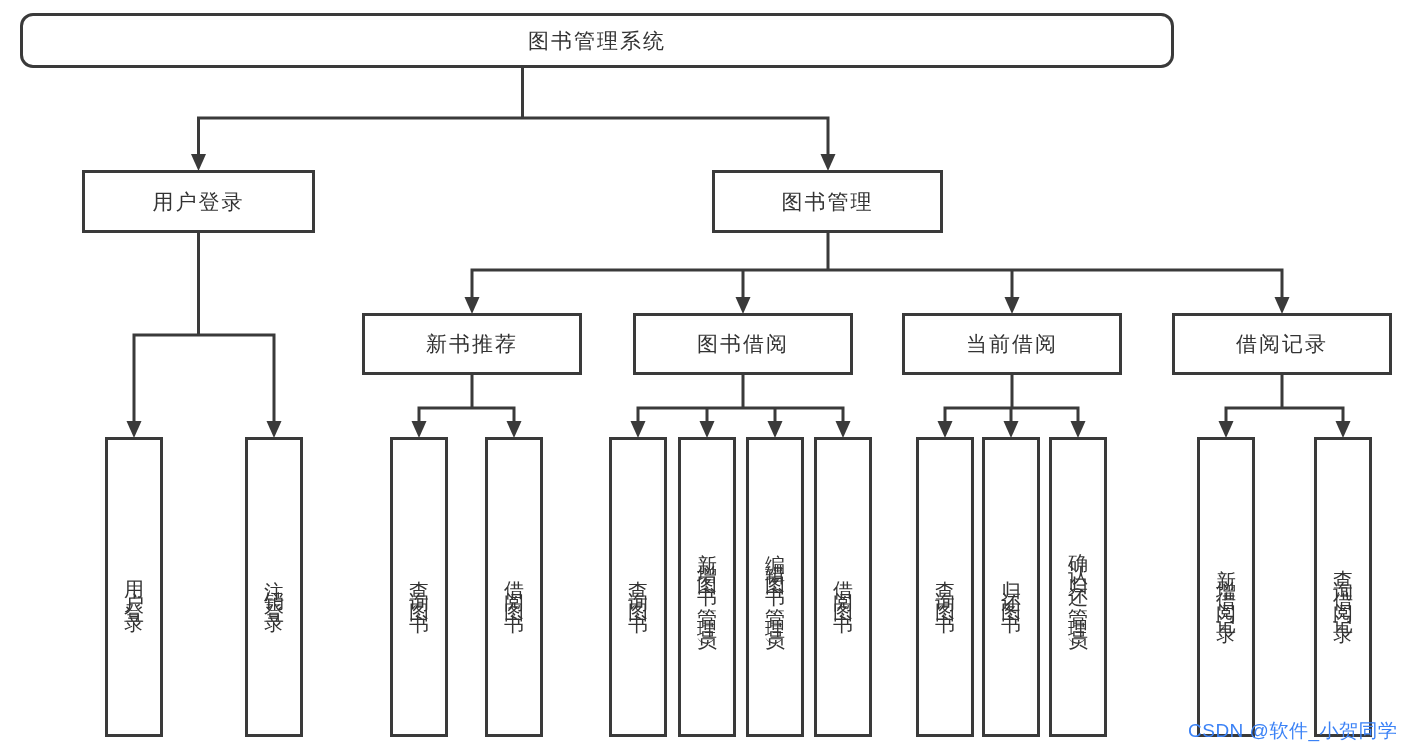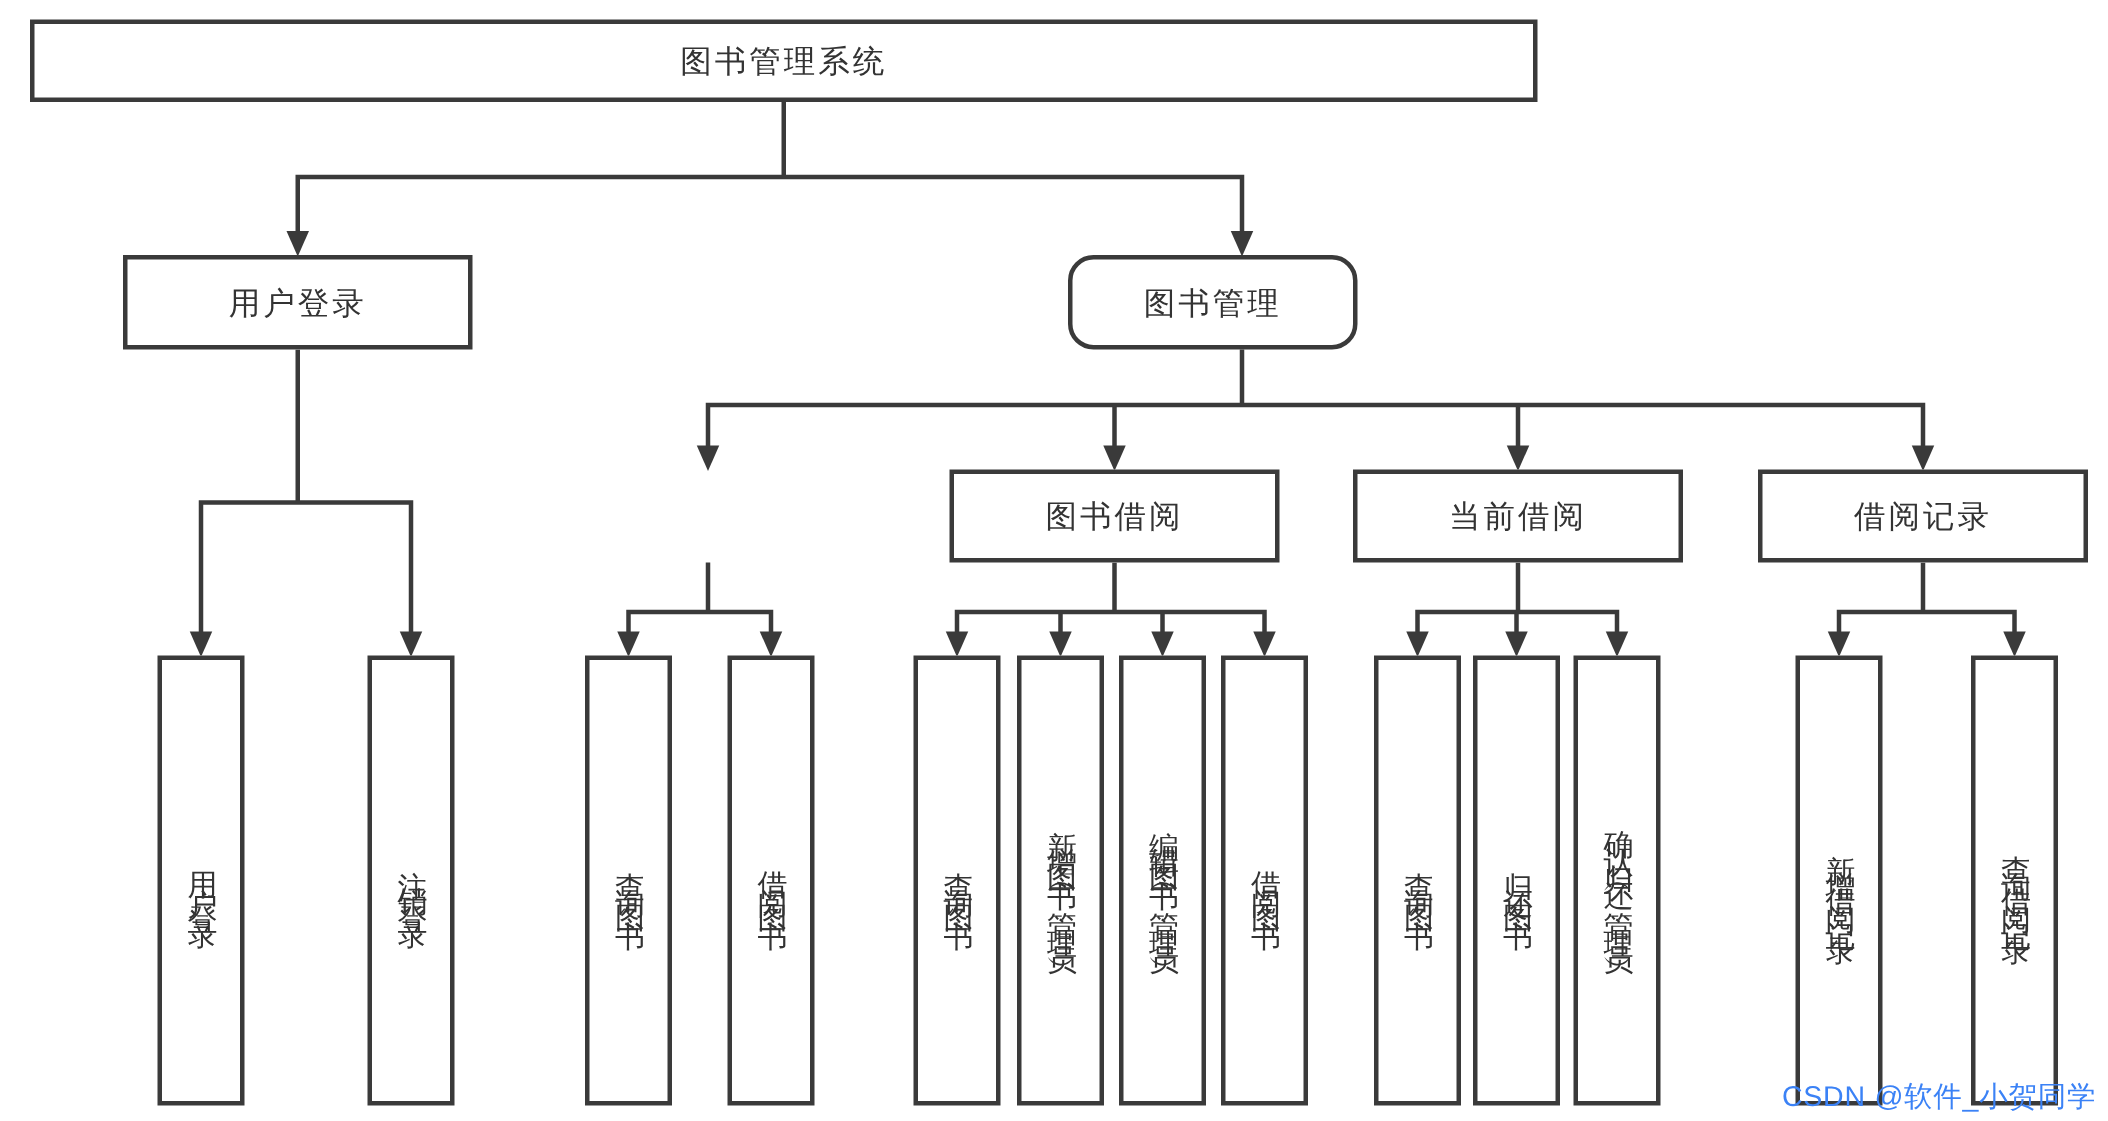--- a/index.html
+++ b/index.html
@@ -30,21 +30,21 @@
     display: flex;
     align-items: center;
     justify-content: center;
     z-index: 2;
   }
   .h-box {
     font-size: 21px;
     letter-spacing: 2px;
     white-space: nowrap;
   }
-  .root-box   { left: 20px;   top: 13px;  width: 1005px; height: 55px; }
+  .root-box   { left: 20px;   top: 13px;  width: 1154px; height: 55px; border-radius: 13px; }
   .lvl2       { top: 170px;   height: 63px; }
   .lvl3       { top: 313px;   height: 62px; width: 220px; }
   .leaf       { top: 437px;   height: 300px; width: 58px; }
   .vtext {
     writing-mode: vertical-lr;
     text-orientation: mixed;
     font-size: 20px;
     line-height: 1.05;
     letter-spacing: 11px;
     white-space: nowrap;
@@ -126,24 +126,27 @@
     </g>
   </svg>
 
   <div class="box h-box root-box">
     <span>图书管理系统</span>
   </div>
 
   <div class="box h-box lvl2" style="left:82px; width:233px;">
     <span>用户登录</span>
   </div>
-  <div class="box h-box lvl2" style="left:712px; width:193px;border-radius:17px;">
+  <div class="box h-box lvl2" style="left:712px; width:231px;">
     <span>图书管理</span>
   </div>
 
+  <div class="box h-box lvl3" style="left:362px;">
+    <span>新书推荐</span>
+  </div>
   <div class="box h-box lvl3" style="left:633px;">
     <span>图书借阅</span>
   </div>
   <div class="box h-box lvl3" style="left:1172px;">
     <span>借阅记录</span>
   </div>
   <div class="box h-box lvl3" style="left:902px;">
     <span>当前借阅</span>
   </div>
 

